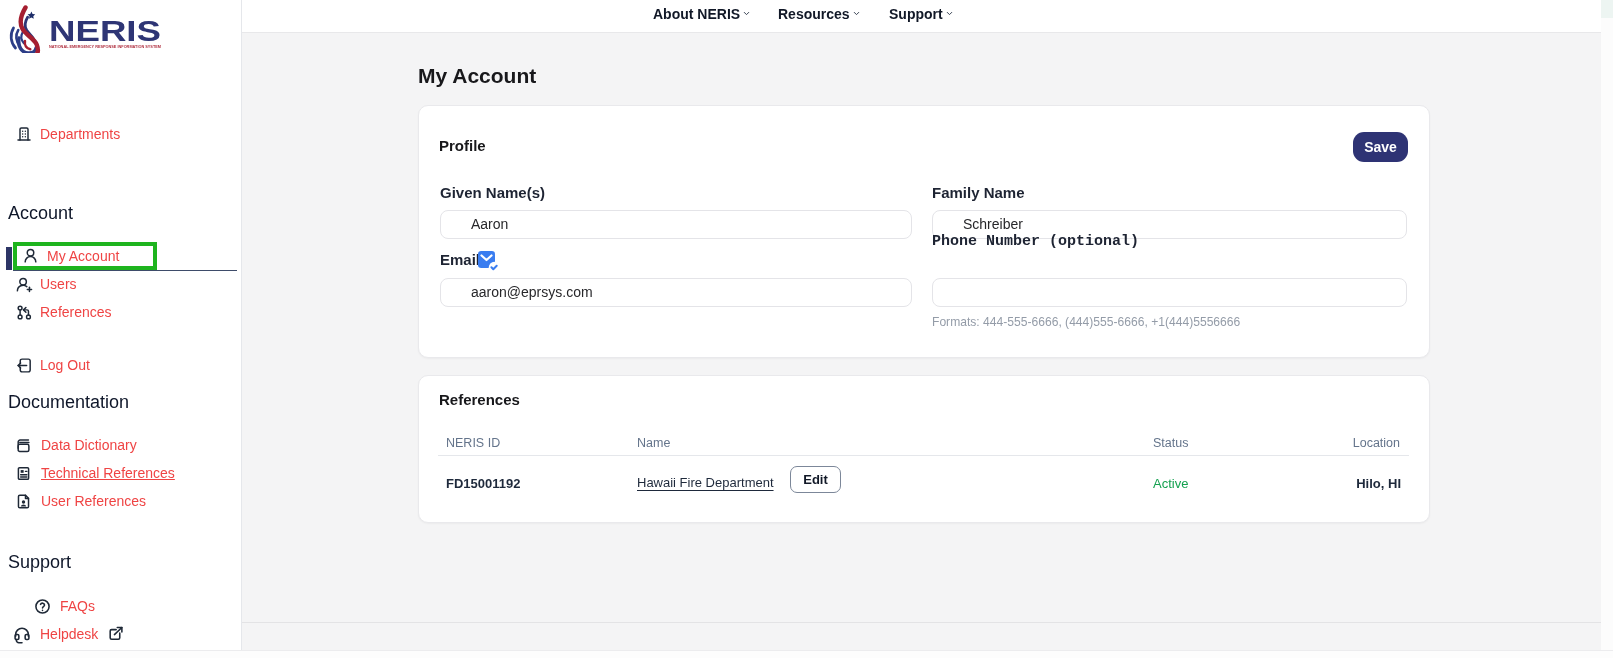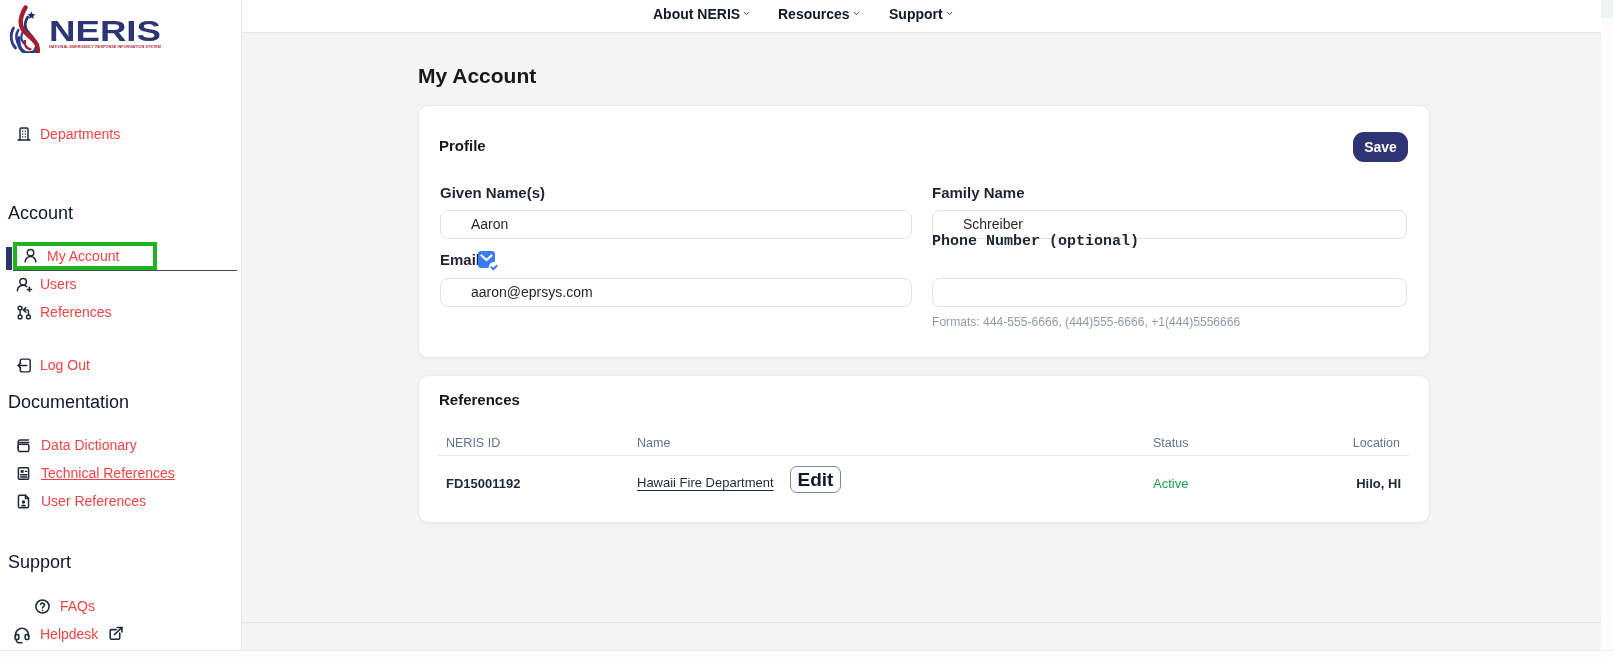--- a/index.html
+++ b/index.html
@@ -215,15 +215,15 @@
   <div class="card" style="top:375px; height:148px;"></div>
   <div class="abs" style="left:439px; top:391px; font-size:15px; font-weight:700; color:#18181b;">References</div>
   <div class="abs" style="left:446px; top:436px; font-size:12.5px; color:#64748b;">NERIS ID</div>
   <div class="abs" style="left:637px; top:436px; font-size:12.5px; color:#64748b;">Name</div>
   <div class="abs" style="left:1153px; top:436px; font-size:12.5px; color:#64748b;">Status</div>
   <div class="abs" style="left:1300px; top:436px; width:100px; text-align:right; font-size:12.5px; color:#64748b;">Location</div>
   <div class="abs" style="left:438px; top:455px; width:971px; height:1px; background:#e5e7eb;"></div>
 
   <div class="abs" style="left:446px; top:476px; font-size:13px; font-weight:700; color:#1e293b;">FD15001192</div>
   <div class="abs" style="left:637px; top:474.5px; font-size:13px; color:#1e293b; text-decoration:underline; text-underline-offset:3px;">Hawaii Fire Department</div>
-  <div class="abs" style="left:790px; top:466px; width:51px; height:27px; background:#fff; border:1px solid #7c8799; border-radius:7px; text-align:center; line-height:25px; font-size:19px; font-weight:700; color:#111827;">Edit</div>
+  <div class="abs" style="left:790px; top:466px; width:51px; height:27px; background:#fff; border:1px solid #7c8799; border-radius:7px; text-align:center; line-height:25px; font-size:13px; font-weight:700; color:#111827;">Edit</div>
   <div class="abs" style="left:1153px; top:476px; font-size:13px; color:#15a150;">Active</div>
   <div class="abs" style="left:1300px; top:476px; width:101px; text-align:right; font-size:13px; font-weight:700; color:#1e293b;">Hilo, HI</div>
 
 </body></html>

